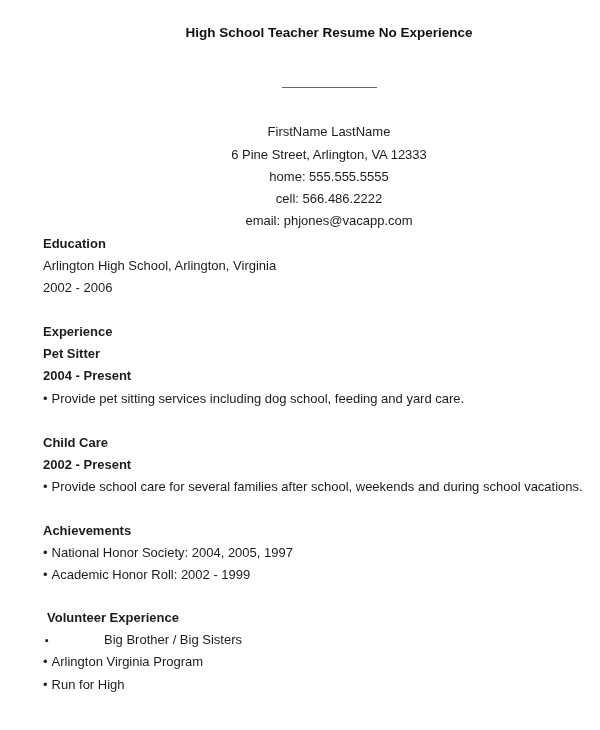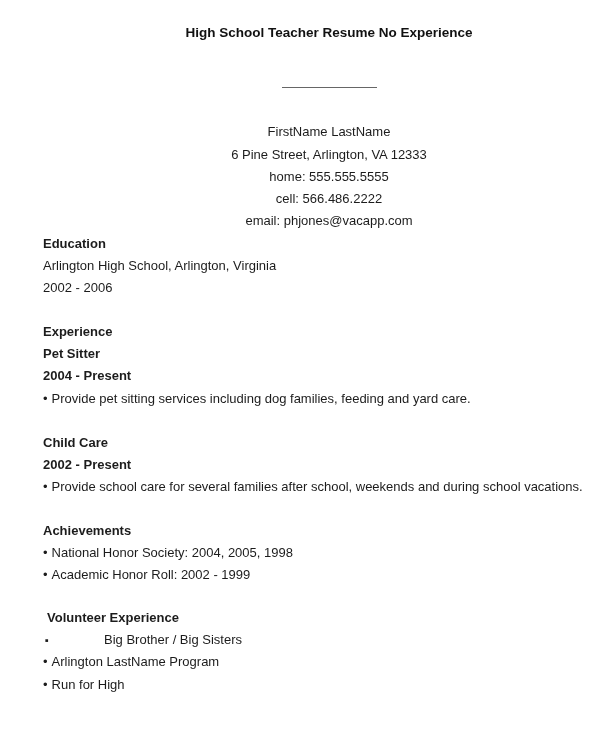--- a/index.html
+++ b/index.html
@@ -80,35 +80,35 @@
   <div class="sec-education">
     <p class="b heading">Education</p>
     <p>Arlington High School, Arlington, Virginia</p>
     <p>2002 - 2006</p>
   </div>
 
   <div class="sec-experience">
     <p class="b heading">Experience</p>
     <p class="b">Pet Sitter</p>
     <p class="b">2004 - Present</p>
-    <p class="li"><span class="bul">•</span><span>Provide pet sitting services including dog families, feeding and yard care.</span></p>
+    <p class="li"><span class="bul">•</span><span>Provide pet sitting services including dog school, feeding and yard care.</span></p>
   </div>
 
   <div class="sec-childcare">
     <p class="b">Child Care</p>
     <p class="b">2002 - Present</p>
     <p class="li"><span class="bul">•</span><span>Provide school care for several families after school, weekends and during school vacations.</span></p>
   </div>
 
   <div class="sec-achievements">
     <p class="b heading">Achievements</p>
-    <p class="li"><span class="bul">•</span><span>National Honor Society: 2004, 2005, 1998</span></p>
+    <p class="li"><span class="bul">•</span><span>National Honor Society: 2004, 2005, 1997</span></p>
     <p class="li"><span class="bul">•</span><span>Academic Honor Roll: 2002 - 1999</span></p>
   </div>
 
   <div class="sec-volunteer">
     <p class="b heading">Volunteer Experience</p>
     <p class="li li-square"><span class="bul-square">▪</span><span>Big Brother / Big Sisters</span></p>
-    <p class="li"><span class="bul">•</span><span>Arlington LastName Program</span></p>
+    <p class="li"><span class="bul">•</span><span>Arlington Virginia Program</span></p>
     <p class="li"><span class="bul">•</span><span>Run for High</span></p>
   </div>
 
 </div>
 
 </body></html>

